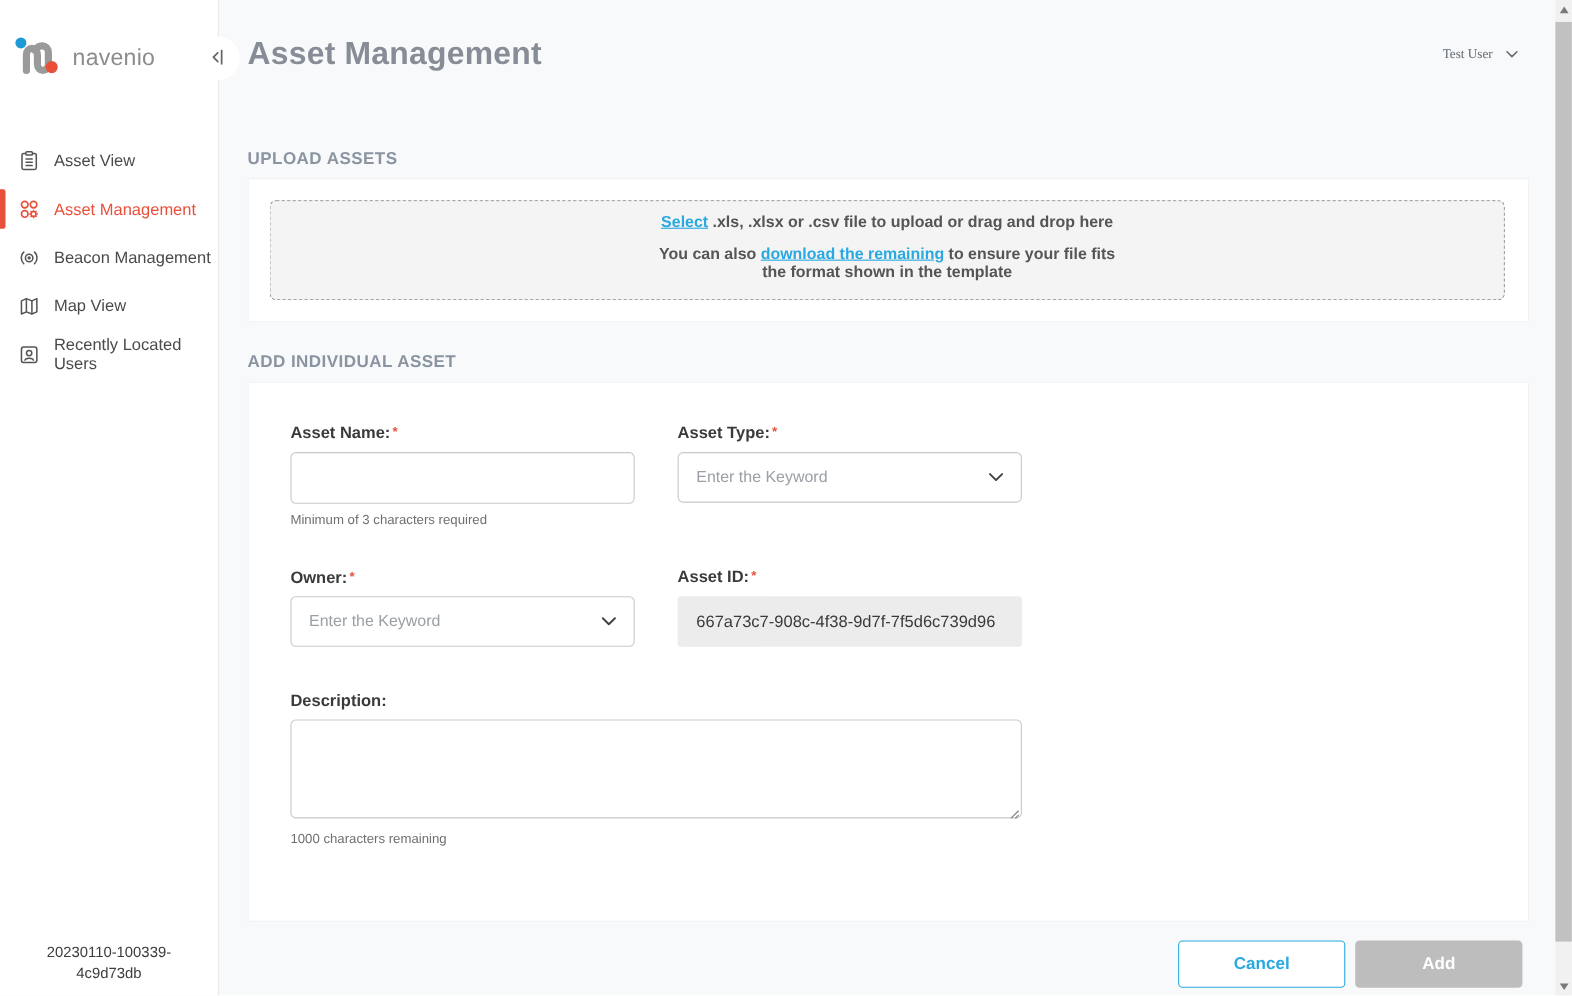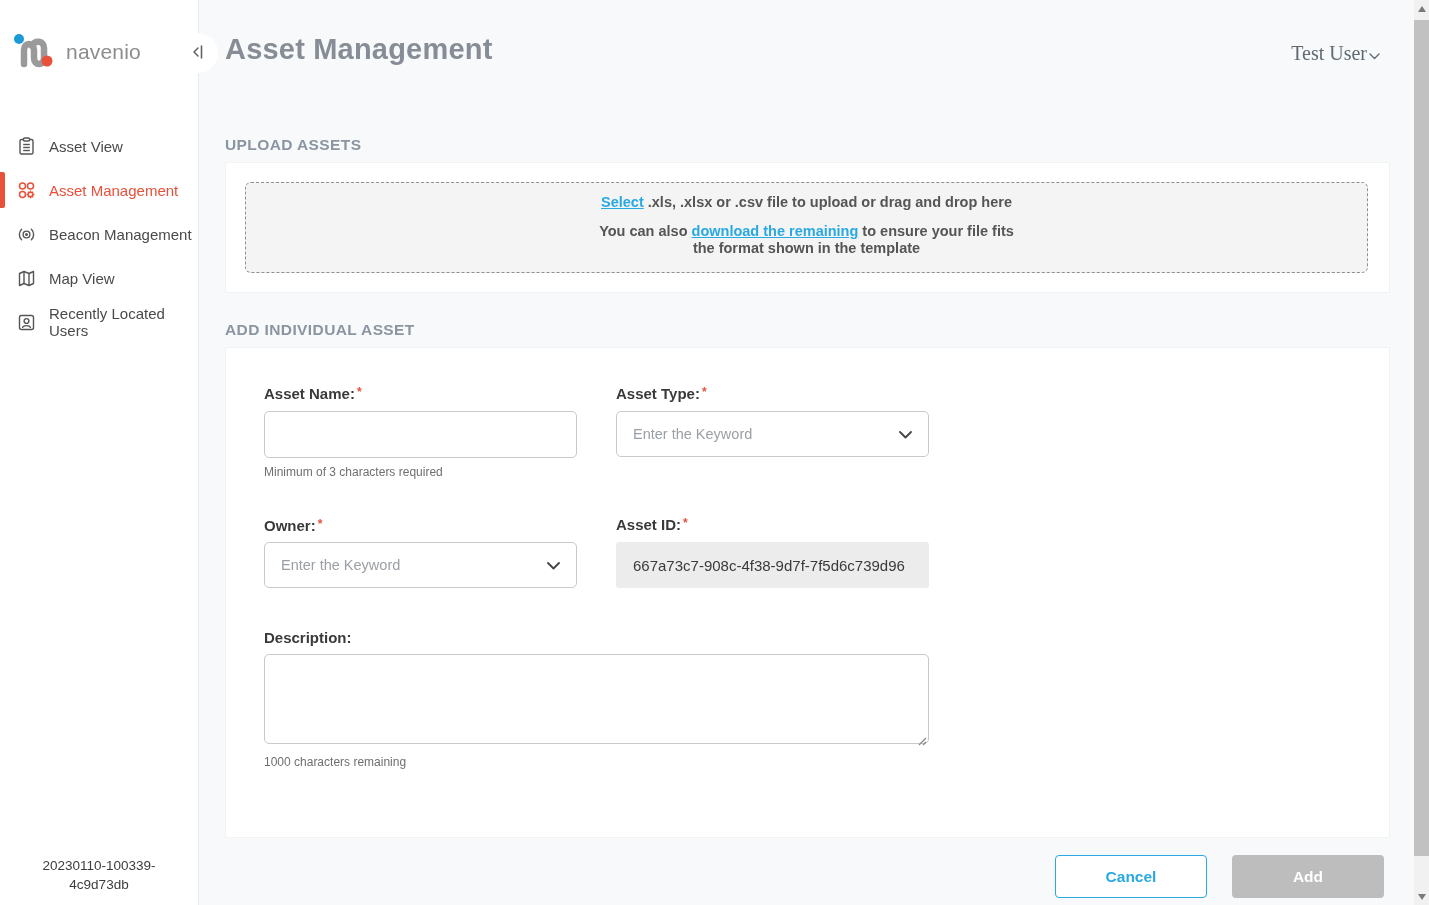--- a/index.html
+++ b/index.html
@@ -24,21 +24,21 @@
     width:5px; height:36px; background:#e8503a; border-radius:0 2px 2px 0; }
   .nav-icon { width:19px; height:19px; flex:0 0 19px; display:flex; align-items:center; justify-content:center; }
   .version { position:absolute; left:50%; transform:translateX(-50%); bottom:10px;
     width:170px; text-align:center; font-size:13.5px; color:#3d3d3d; line-height:1.45; }
 
   
   .main { position:absolute; left:200px; top:0; width:1214px; height:905px; }
   .page-title { position:absolute; left:25px; top:33px; font-size:29px; font-weight:600;
     color:#878d96; letter-spacing:0.2px; }
   .user-menu { position:absolute; right:34px; top:42px; display:flex; align-items:center;
-    gap:2px; cursor:pointer; font-family:"Liberation Serif", serif; font-size:20px; color:#5f6a72; }
+    gap:12px; cursor:pointer; font-family:"Liberation Serif", serif; font-size:12px; color:#5f6a72; }
 
   .section-heading { position:absolute; font-size:15.5px; font-weight:700;
     color:#8b95a1; letter-spacing:0.4px; }
   .heading-upload { left:25px; top:136px; }
   .heading-add { left:25px; top:321px; }
 
   .panel { position:absolute; left:25px; width:1165px; background:#fff;
     border:1px solid #f1f2f3; }
   .panel-upload { top:162px; height:131px; }
   .panel-form { top:347px; height:491px; }
@@ -62,21 +62,21 @@
     justify-content:space-between; padding:0 16px; cursor:pointer; }
   .select-box .ph { font-size:14.5px; color:#9aa0a6; }
   .readonly-box { position:absolute; width:313px; height:46px; background:#ececec;
     border:none; border-radius:3px; font-family:"Liberation Sans", sans-serif;
     font-size:15px; color:#3a3a3a; padding:4px 17px; outline:none; }
   .textarea { position:absolute; width:665px; height:90px; border:1px solid #c9c9c9;
     border-radius:5px; background:#fff; resize:none; outline:none;
     font-family:"Liberation Sans", sans-serif; font-size:15px; color:#3a3a3a; padding:10px 14px; }
   .resize-grip { position:absolute; pointer-events:none; }
 
-  .footer-actions { position:absolute; right:30px; top:855px; display:flex; gap:25px; }
+  .footer-actions { position:absolute; right:30px; top:855px; display:flex; gap:9px; }
   .btn { width:152px; height:43px; border-radius:4px; font-family:"Liberation Sans", sans-serif;
     font-size:15.5px; display:flex; align-items:center; justify-content:center; cursor:pointer; }
   .btn-cancel { background:#fff; border:1px solid #29a9e1; color:#29a9e1; font-weight:600; }
   .btn-add { background:#bdbdbd; border:none; color:#fff; font-weight:700; }
 
   
   .scrollbar { position:absolute; right:0; top:0; width:15px; height:905px;
     background:#f1f1f1; z-index:5; }
   .scroll-btn { position:absolute; left:0; width:15px; height:17px; display:flex;
     align-items:center; justify-content:center; cursor:pointer; }

